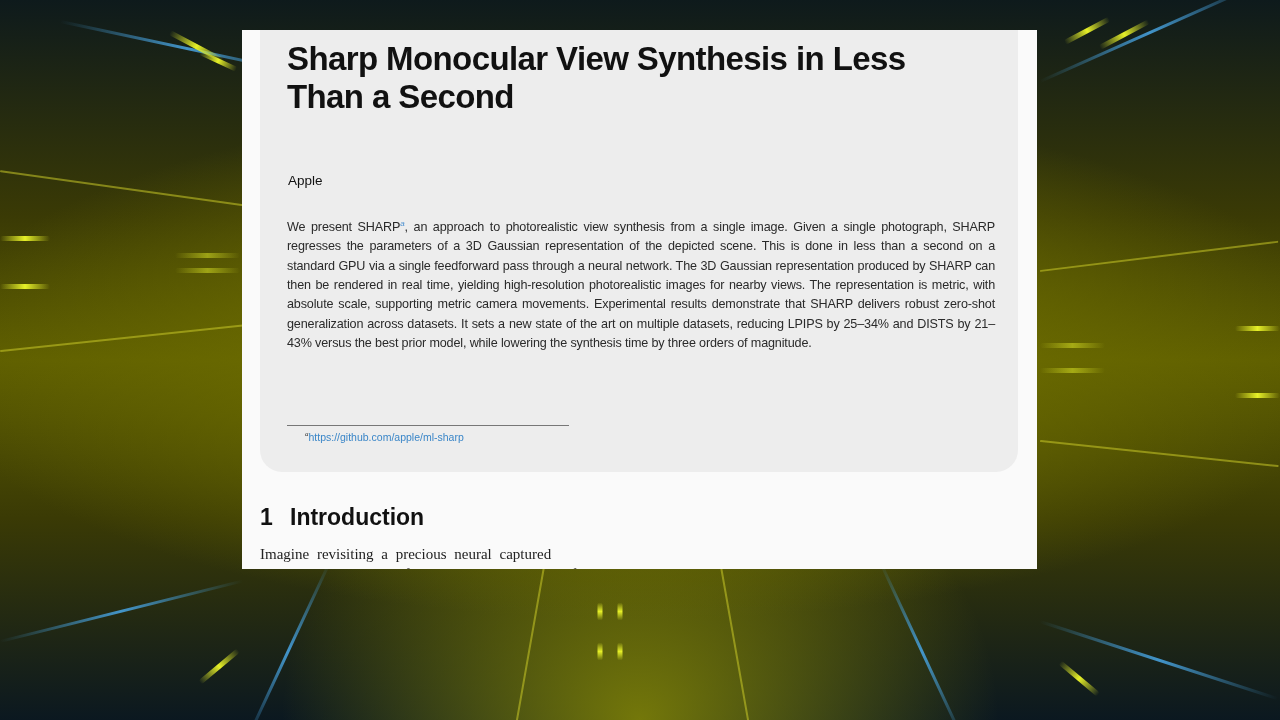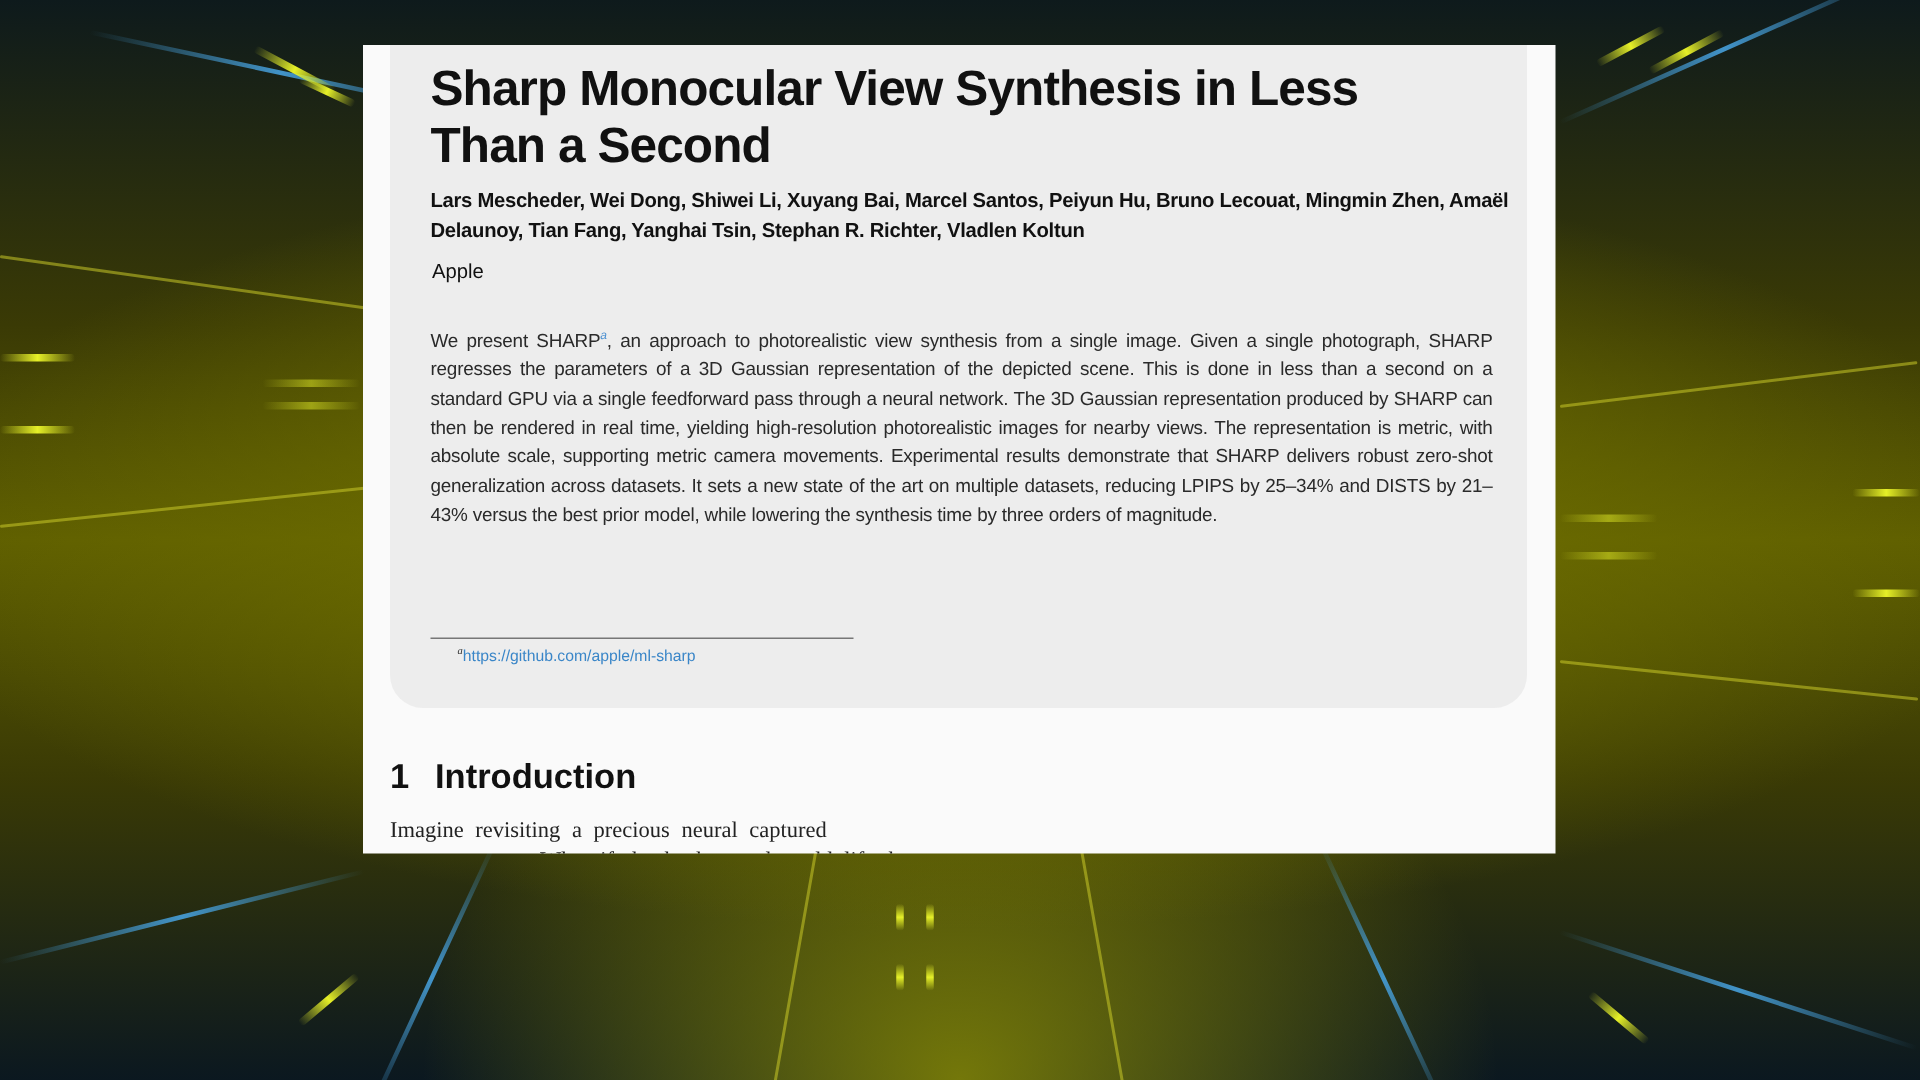--- a/index.html
+++ b/index.html
@@ -99,21 +99,20 @@
   <div class="streak yellow" style="left:600px;top:640px;width:18px;transform:rotate(90deg);"></div>
   <div class="streak yellow" style="left:620px;top:640px;width:18px;transform:rotate(90deg);"></div>
   <div class="streak yellow" style="left:200px;top:680px;width:50px;transform:rotate(-40deg);"></div>
   <div class="streak yellow" style="left:1060px;top:660px;width:50px;transform:rotate(40deg);"></div>
 </div>
 
 <div class="page">
   <div class="card"></div>
 
   <h1 class="title">Sharp Monocular View Synthesis in Less Than a Second</h1>
-  <div class="authors">Lars Mescheder, Wei Dong, Shiwei Li, Xuyang Bai, Marcel Santos, Peiyun Hu, Bruno Lecouat, Mingmin Zhen, Amaël Delaunoy, Tian Fang, Yanghai Tsin, Stephan R. Richter, Vladlen Koltun</div>
   <div class="affil">Apple</div>
 
   <div class="abstract"><span>We present SHARP</span><sup>a</sup><span>, an approach to photorealistic view synthesis from a single image. Given a single photograph, SHARP regresses the parameters of a 3D Gaussian representation of the depicted scene. This is done in less than a second on a standard GPU via a single feedforward pass through a neural network. The 3D Gaussian representation produced by SHARP can then be rendered in real time, yielding high-resolution photorealistic images for nearby views. The representation is metric, with absolute scale, supporting metric camera movements. Experimental results demonstrate that SHARP delivers robust zero-shot generalization across datasets. It sets a new state of the art on multiple datasets, reducing LPIPS by 25–34% and DISTS by 21–43% versus the best prior model, while lowering the synthesis time by three orders of magnitude.</span></div>
 
   <div class="fn-rule"></div>
   <div class="footnote"><sup>a</sup><a>https://github.com/apple/ml-sharp</a></div>
 
   <div class="section"><span class="num">1</span><span>Introduction</span></div>
 
   <div class="body-text">

